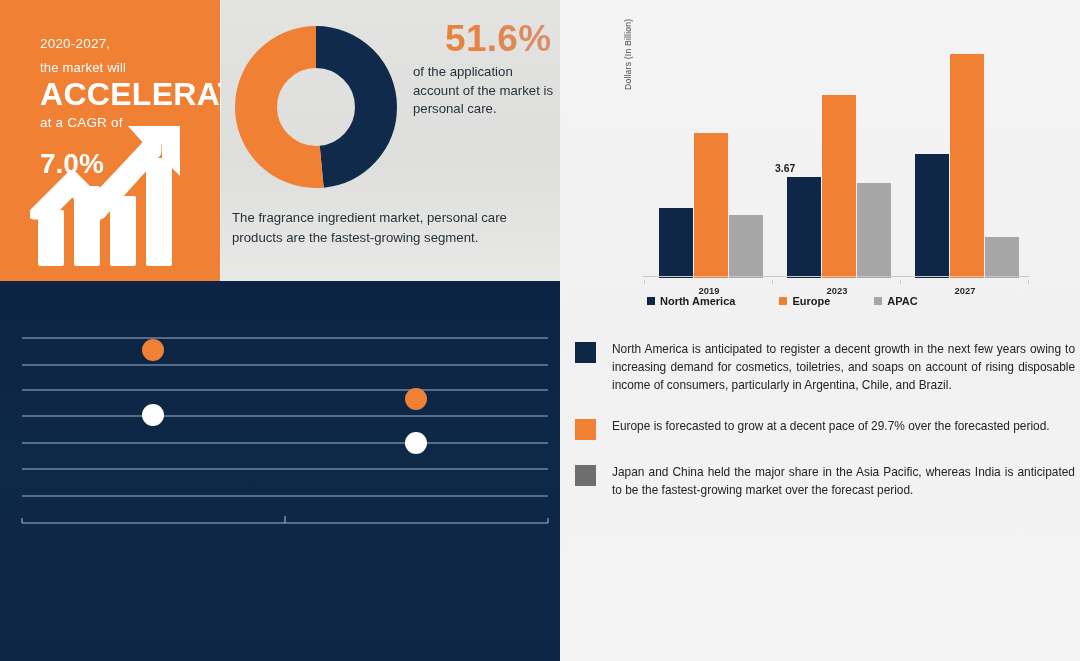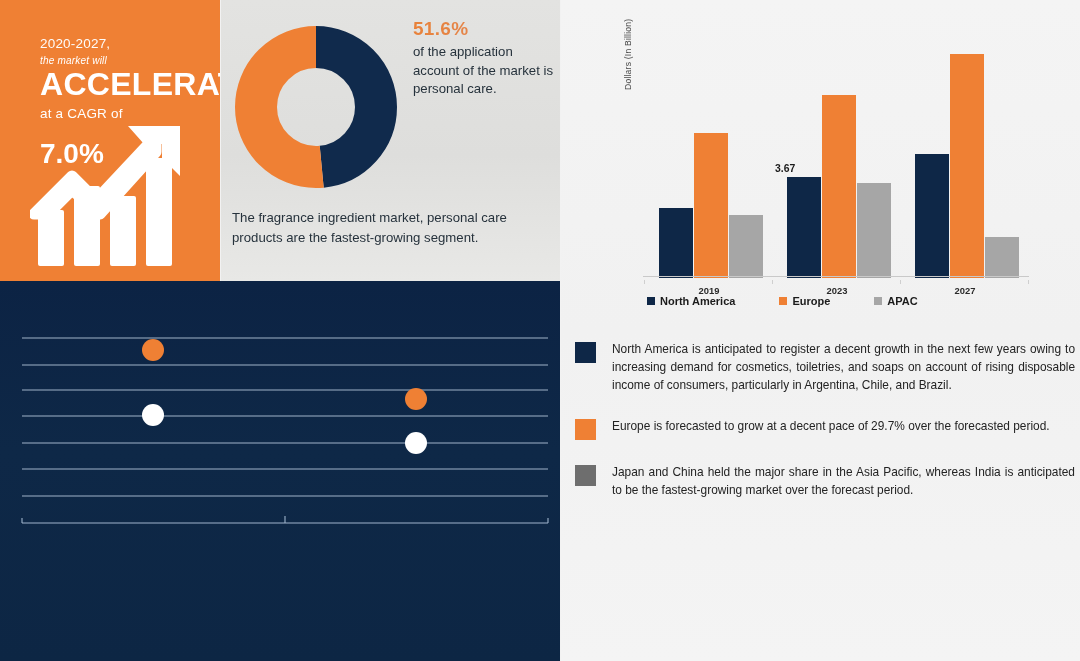--- a/index.html
+++ b/index.html
@@ -11,40 +11,41 @@
   }
   #root { position: relative; width: 1080px; height: 483px; }
 
   
   .panel-accelerate {
     position: absolute; left: 0; top: 0; width: 220px; height: 281px;
     background: #ef8034; overflow: hidden;
   }
   .acc-text { position: absolute; left: 40px; top: 36px; color: #fff; line-height: 1.12; }
   .acc-years { font-size: 13.5px; letter-spacing: .2px; opacity: .97; }
-  .acc-sub1 { font-size: 10px; letter-spacing: .2px; margin-top: 4px; font-style: italic; }
+  .acc-sub1 { font-size: 13px; letter-spacing: .2px; margin-top: 10px; }
   .acc-big { font-size: 32px; font-weight: bold; letter-spacing: .3px; margin-top: 1px; }
   .acc-sub2 { font-size: 13.5px; letter-spacing: .2px; margin-top: 3px; }
   .acc-cagr { font-size: 28px; font-weight: bold; margin-top: 17px; }
   .growth-icon { position: absolute; left: 30px; top: 118px; width: 180px; height: 150px; }
 
   
   .panel-donut {
     position: absolute; left: 221px; top: 0; width: 339px; height: 281px;
     background: linear-gradient(180deg,#e3e3e1 0%,#dedeDC 55%,#e8e8e6 100%);
   }
   .donut-wrap { position: absolute; left: 10px; top: 22px; width: 170px; height: 170px; }
   .donut-svg { display: block; }
   .donut-caption { position: absolute; left: 192px; top: 18px; width: 140px; }
   .donut-pct {
-    font-size: 19px; font-weight: bold;
+    font-size: 37px; font-weight: bold;
     background: linear-gradient(90deg,#e8823a 0%,#e4854b 45%,#d98f72 100%);
     -webkit-background-clip: text; background-clip: text;
     -webkit-text-fill-color: transparent; color: #e8823a;
     letter-spacing: .3px;
+    margin-left: 32px;
   }
   .donut-desc { font-size: 13.2px; color: #26323c; line-height: 1.42; margin-top: 3px; }
   .donut-foot {
     position: absolute; left: 11px; top: 208px; width: 322px;
     font-size: 13.2px; color: #26323c; line-height: 1.48;
   }
 
   
   .panel-navy {
     position: absolute; left: 0; top: 281px; width: 560px; height: 380px;

